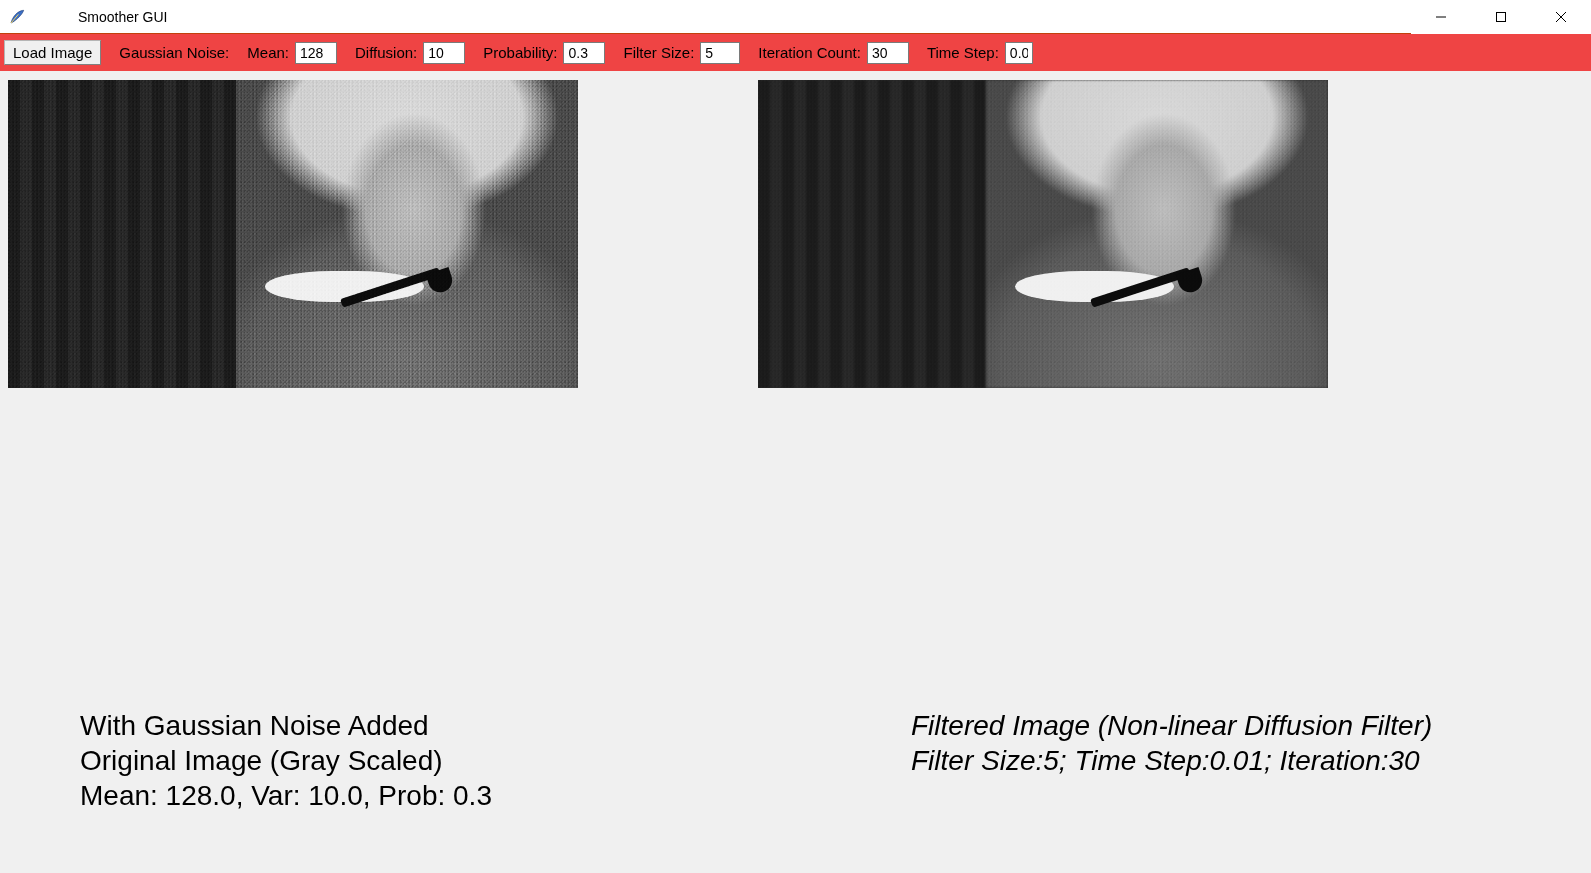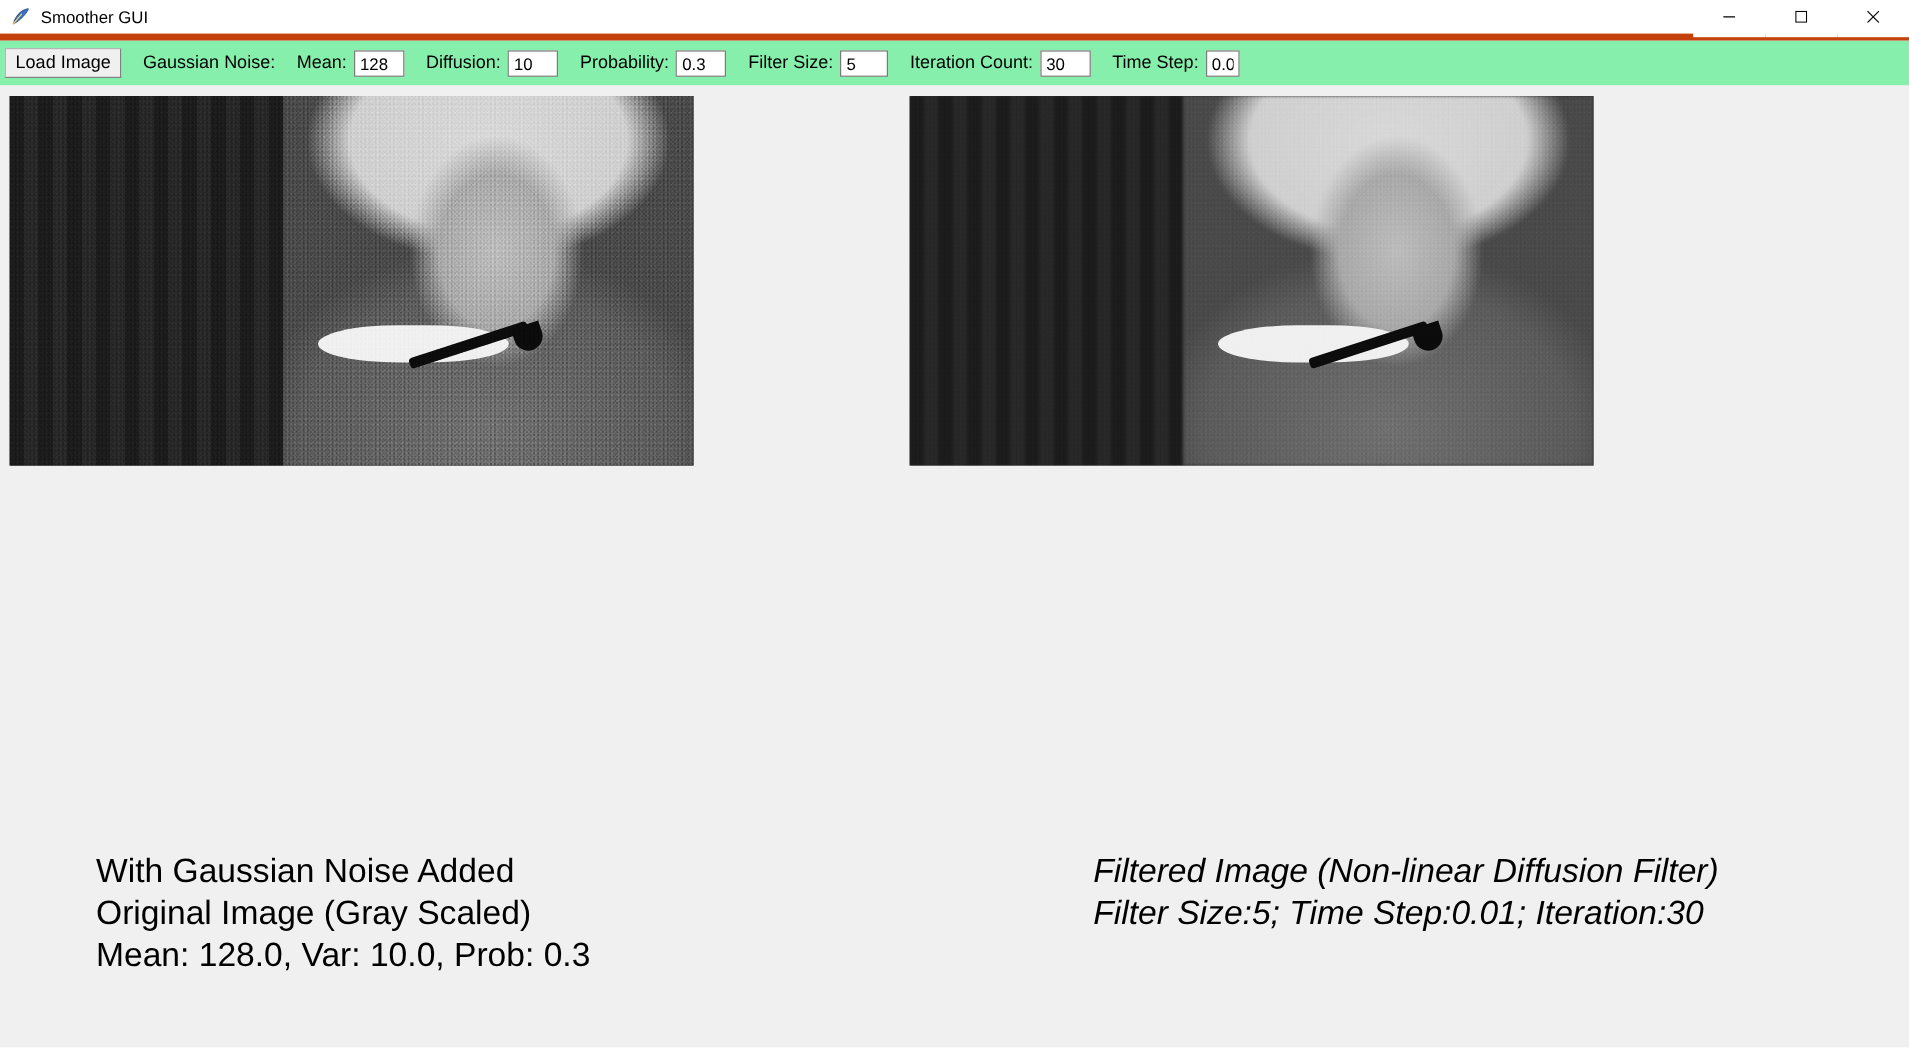--- a/index.html
+++ b/index.html
@@ -9,21 +9,22 @@
       overflow: hidden;
       width: 1591px;
       height: 873px;
     }
     .titlebar {
       height: 34px;
       display: flex;
       align-items: center;
       padding-left: 8px;
       background: #fff;
-      border-bottom: 6px solid #c2410c;
+      border-bottom: 1px solid #c2410c;
+      gap: 44px;
     }
     .titlebar .icon {
       width: 18px; height: 18px; margin-right: 8px;
       display: inline-flex; align-items: center; justify-content: center;
     }
     .title { font-size: 14px; color: #000; }
     .win-controls {
       margin-left: auto;
       display: flex;
     }
@@ -38,21 +39,21 @@
       height: calc(100% - 34px);
       background: #f0f0f0;
       position: relative;
     }
     .toolbar {
       display: flex;
       align-items: center;
       gap: 18px;
       padding: 6px 4px;
       font-size: 15px;
-      background: #86efac;
+      background: #ef4444;
     }
     .btn {
       background: #f0f0f0;
       border: 1px solid #b5b5b5;
       border-right-color: #808080;
       border-bottom-color: #808080;
       padding: 3px 8px;
       font-size: 15px;
       font-family: inherit;
       cursor: pointer;

